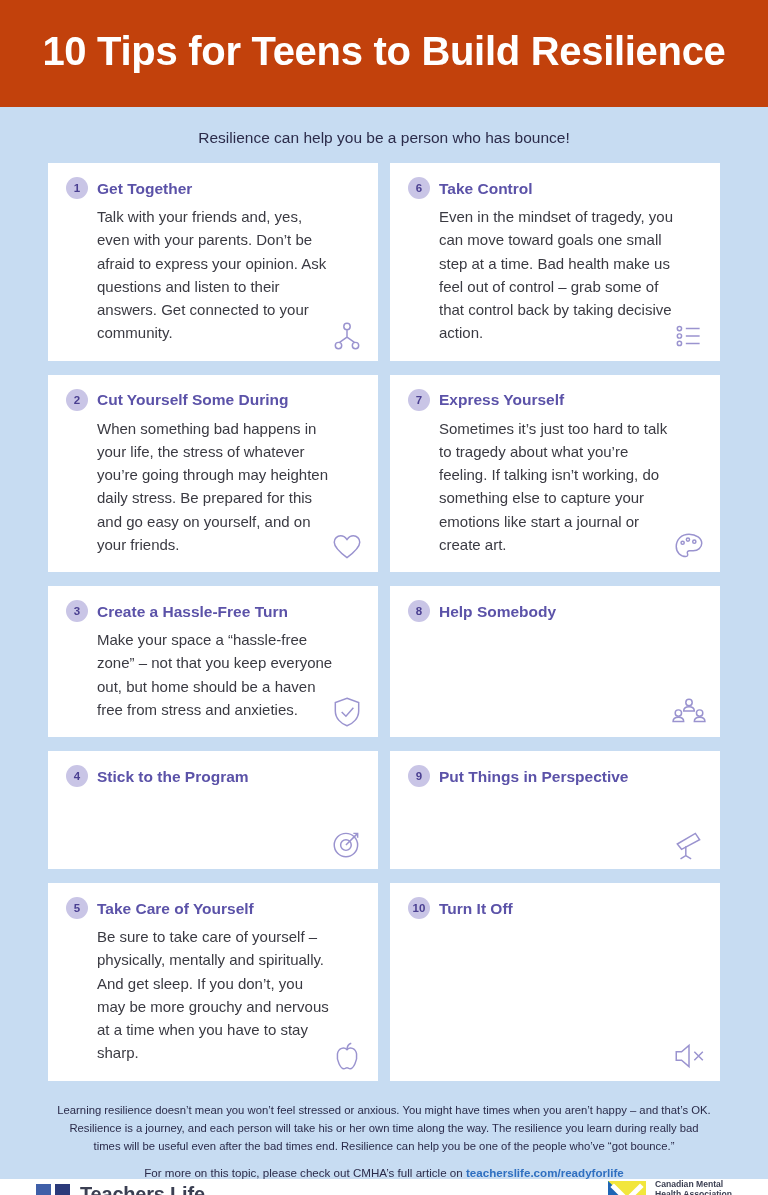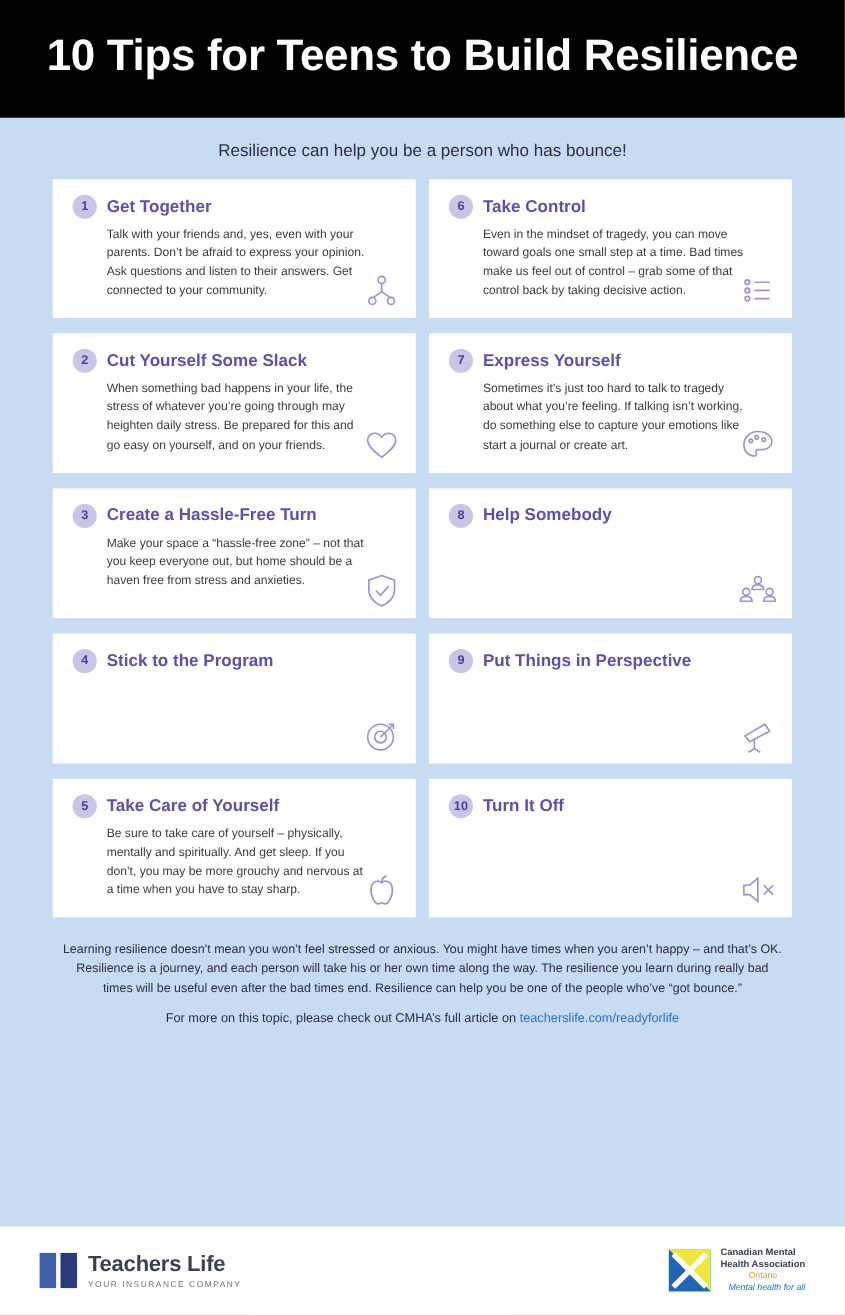--- a/index.html
+++ b/index.html
@@ -16,21 +16,21 @@
   .page {
     position: relative;
     width: 768px;
     height: 1195px;
     background: #c7dcf2;
     display: flex;
     flex-direction: column;
   }
   
   .header {
-    background: #000000;
+    background: #c2410c;
     padding: 26px 40px 30px 40px;
     text-align: center;
   }
   .header h1 {
     margin: 0;
     color: #ffffff;
     font-size: 40px;
     line-height: 1.28;
     font-weight: bold;
     letter-spacing: -0.3px;
@@ -78,21 +78,21 @@
     flex: 0 0 auto;
   }
   .card-title {
     color: #5b52a8;
     font-size: 15.5px;
     font-weight: bold;
     line-height: 1.1;
   }
   .card-body {
     color: #3a3a42;
-    font-size: 11px;
+    font-size: 15px;
     line-height: 1.55;
     padding-left: 31px;
     padding-right: 26px;
   }
   .card-icon {
     position: absolute;
     right: 14px;
     bottom: 8px;
     width: 34px;
     height: 34px;
@@ -108,21 +108,21 @@
     text-align: center;
   }
   .footer-cta {
     padding: 10px 56px 0 56px;
     text-align: center;
     color: #2b2b4a;
     font-size: 11.6px;
   }
   .footer-cta a {
     color: #2f6fc0;
-    font-weight: normal;
+    font-weight: bold;
     text-decoration: none;
   }
   
   .logobar {
     margin-top: auto;
     background: #ffffff;
     height: 80px;
     display: flex;
     align-items: center;
     justify-content: space-between;
@@ -173,35 +173,35 @@
           <path d="M16 10 L16 17 M16 17 L9 22 M16 17 L23 22"></path>
         </svg>
       </div>
     </div>
 
     <div class="card">
       <div class="card-head">
         <div class="badge">6</div>
         <div class="card-title">Take Control</div>
       </div>
-      <div class="card-body">Even in the mindset of tragedy, you can move toward goals one small step at a time. Bad times make us feel out of control – grab some of that control back by taking decisive action.</div>
+      <div class="card-body">Even in the mindset of tragedy, you can move toward goals one small step at a time. Bad health make us feel out of control – grab some of that control back by taking decisive action.</div>
       <div class="card-icon">
         <svg viewBox="0 0 32 32" fill="none" stroke="currentColor" stroke-width="1.4">
           <circle cx="7" cy="9" r="2"></circle>
             <circle cx="7" cy="16" r="2"></circle>
             <circle cx="7" cy="23" r="2"></circle>
           <path d="M13 9 H26 M13 16 H26 M13 23 H26"></path>
         </svg>
       </div>
     </div>
 
     <div class="card">
       <div class="card-head">
         <div class="badge">2</div>
-        <div class="card-title">Cut Yourself Some Slack</div>
+        <div class="card-title">Cut Yourself Some During</div>
       </div>
       <div class="card-body">When something bad happens in your life, the stress of whatever you’re going through may heighten daily stress. Be prepared for this and go easy on yourself, and on your friends.</div>
       <div class="card-icon">
         <svg viewBox="0 0 32 32" fill="none" stroke="currentColor" stroke-width="1.4">
           <path d="M16 26 C8 20 4 16 4 11.5 C4 8 6.8 5.5 10 5.5 C12.4 5.5 14.6 7 16 9 C17.4 7 19.6 5.5 22 5.5 C25.2 5.5 28 8 28 11.5 C28 16 24 20 16 26 Z"></path>
         </svg>
       </div>
     </div>
 
     <div class="card">

